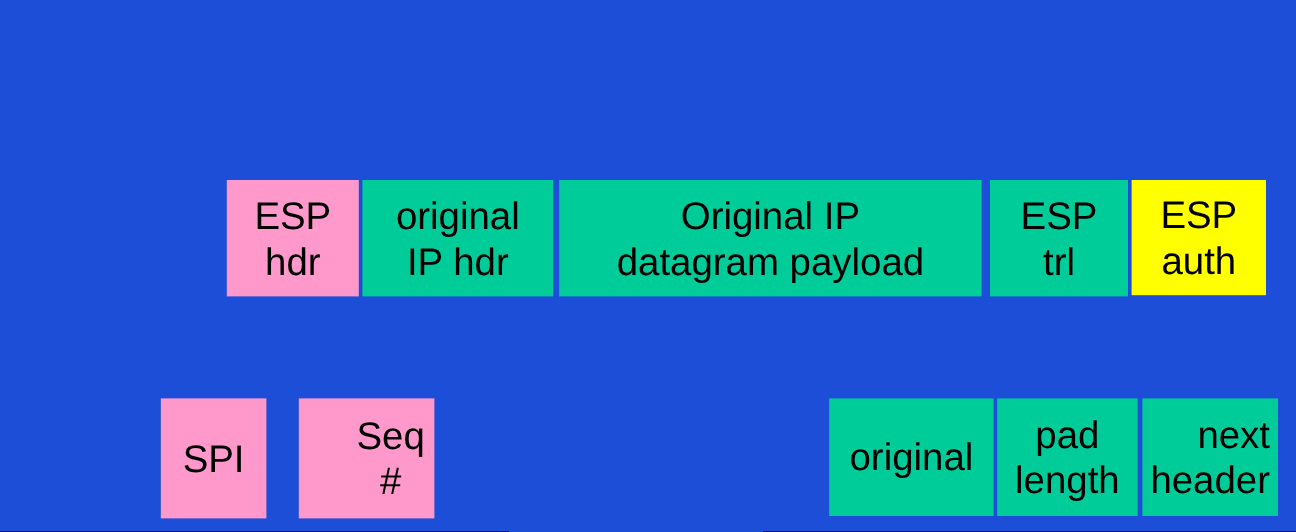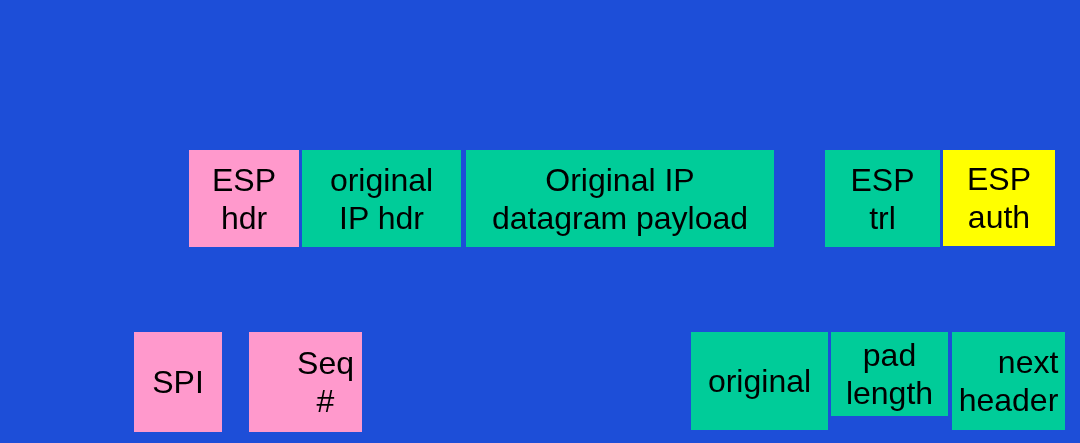--- a/index.html
+++ b/index.html
@@ -23,29 +23,29 @@
     text-align: center;
     white-space: pre-line;
     color: #000000;
     font-size: 32px;
     line-height: 38px;
     box-sizing: border-box;
   }
   
   #esp-hdr        { left: 189px; top: 150px; width: 110px; height: 97px; }
   #original-ip-hdr{ left: 302px; top: 150px; width: 159px; height: 97px; }
-  #payload        { left: 466px; top: 150px; width: 308px; height: 97px; }
+  #payload        { left: 466px; top: 150px; width: 352px; height: 97px; }
   #esp-trl        { left: 825px; top: 150px; width: 115px; height: 97px; }
   #esp-auth       { left: 943px; top: 150px; width: 112px; height: 96px; }
   
   #spi            { left: 134px; top: 332px; width: 88px; height: 100px; }
   #seq-num        { left: 249px; top: 332px; width: 113px; height: 100px; }
   
   #padding        { left: 691px; top: 332px; width: 137px; height: 98px; }
-  #pad-length     { left: 831px; top: 332px; width: 117px; height: 84px; }
+  #pad-length     { left: 831px; top: 332px; width: 117px; height: 98px; }
   #next-header    { left: 952px; top: 332px; width: 113px; height: 98px; text-align: right; }
 </style>
 </head>
 <body>
 
 <div class="canvas">
 
   <div class="box" id="esp-hdr" style="background: rgb(255, 153, 204);">ESP
 hdr</div>
 

